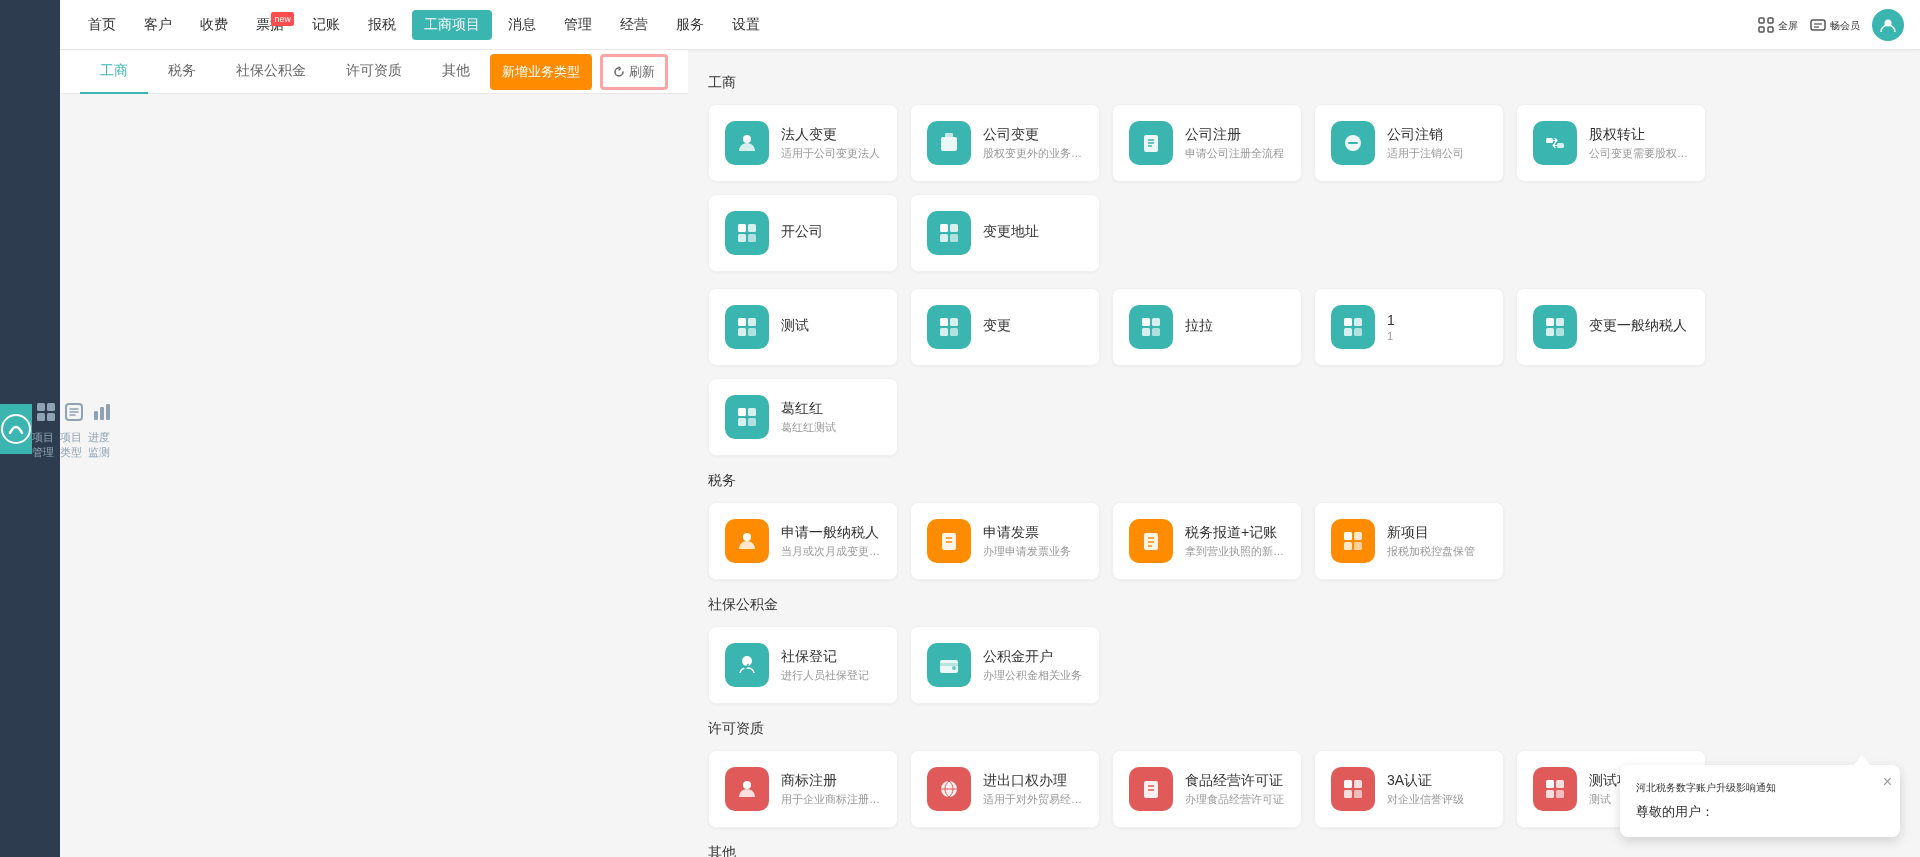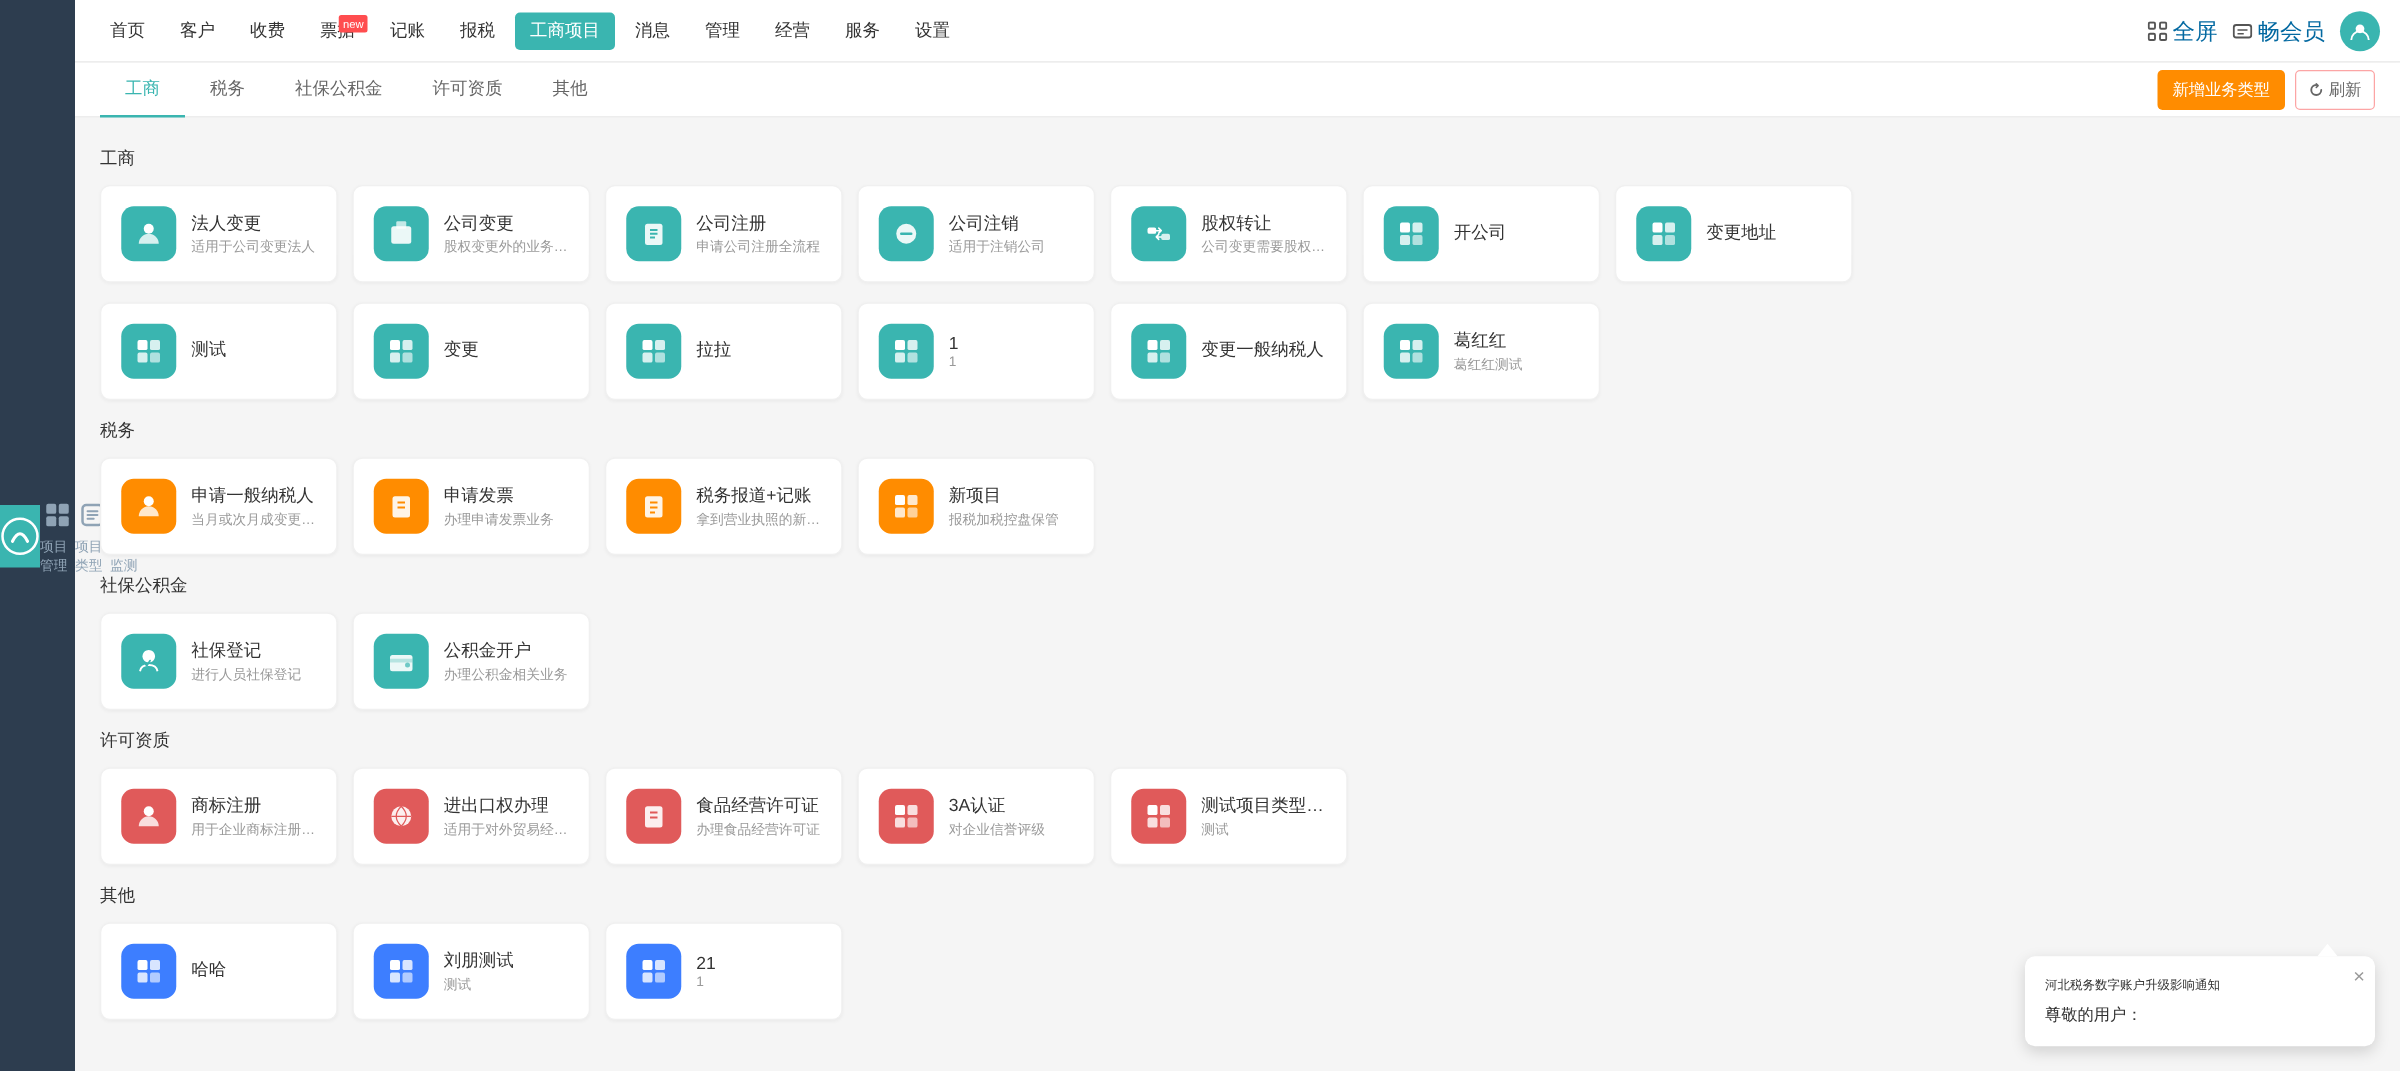--- a/index.html
+++ b/index.html
@@ -90,43 +90,43 @@
       line-height: 14px;
     }
     .nav-right {
       margin-left: auto;
       display: flex;
       align-items: center;
       gap: 12px;
     }
     .nav-right-item {
       display: flex;
-      align-items: center;
+      align-items: flex-end;
       gap: 4px;
       cursor: pointer;
-      color: #0369a1;
-      font-size: 18px;
+      color: #404040;
+      font-size: 10px;
     }
     .avatar-circle {
       width: 32px;
       height: 32px;
       border-radius: 50%;
       background: #3ab5b0;
       display: flex;
       align-items: center;
       justify-content: center;
       color: #fff;
       font-size: 14px;
     }
 
     
     .content-area {
       flex: 1;
       display: flex;
-      flex-direction: column;
+      flex-direction: row;
       overflow: hidden;
     }
 
     
     .tab-bar {
       background: #fff;
       padding: 0 20px;
       display: flex;
       align-items: center;
       border-bottom: 1px solid #e8e8e8;
@@ -157,21 +157,21 @@
       color: #fff;
       border: none;
       padding: 6px 12px;
       border-radius: 4px;
       cursor: pointer;
       font-size: 13px;
     }
     .btn-refresh {
       background: #fff;
       color: #666;
-      border: 1px solid #fca5a5;
+      border: 3px solid #fca5a5;
       padding: 6px 10px;
       border-radius: 4px;
       cursor: pointer;
       font-size: 13px;
       display: flex;
       align-items: center;
       gap: 4px;
     }
 
     

